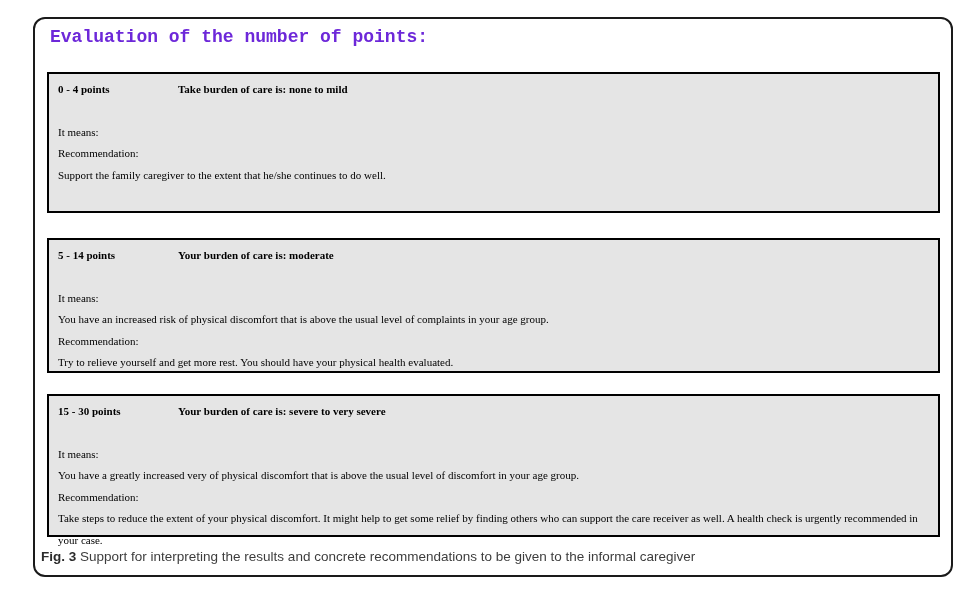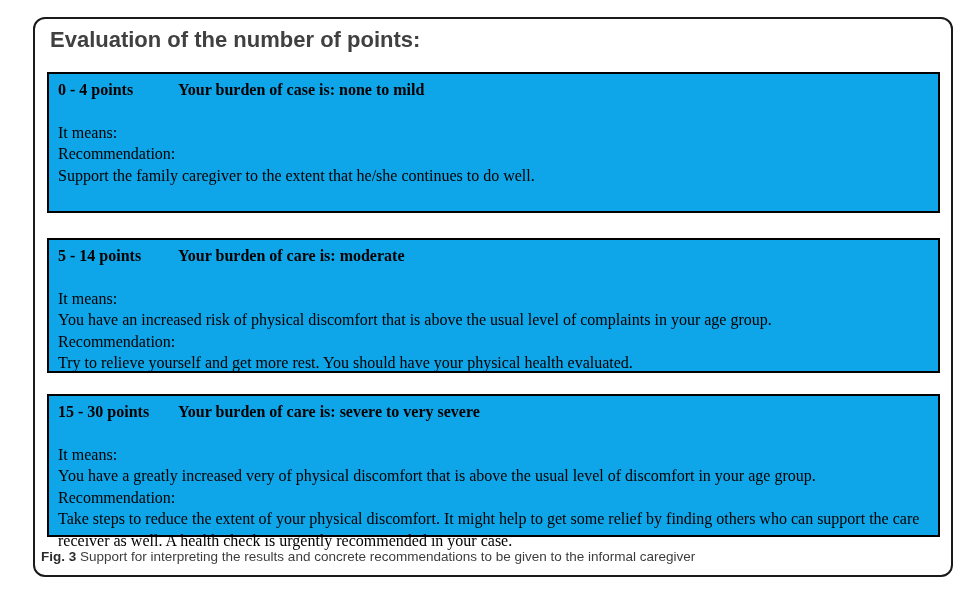--- a/index.html
+++ b/index.html
@@ -20,35 +20,35 @@
     height: 560px;
     border: 2px solid #1a1a1a;
     border-radius: 12px;
     background: #ffffff;
     box-sizing: border-box;
   }
   .figure-title {
     position: absolute;
     left: 50px;
     top: 27px;
-    font-family: Liberation Sans, sans-serif;
+    font-family: Liberation Mono, monospace;
     font-weight: bold;
-    font-size: 22px;
-    color: #404040;
+    font-size: 18px;
+    color: #6d28d9;
     white-space: nowrap;
   }
   .score-box {
     position: absolute;
     left: 47px;
     width: 893px;
     border: 2px solid #000000;
     box-sizing: border-box;
-    background: #0ea5e9;
+    background: #e5e5e5;
     padding: 5px 9px 8px 9px;
-    font-size: 16px;
+    font-size: 11px;
     line-height: 21.5px;
   }
   .score-box.box-1 { top: 72px;  height: 141px; }
   .score-box.box-2 { top: 238px; height: 135px; }
   .score-box.box-3 { top: 394px; height: 143px; }
   .box-header {
     display: flex;
     font-weight: bold;
     margin-bottom: 21px;
   }
@@ -83,21 +83,21 @@
 </head>
 <body>
 
 <div class="figure-frame"></div>
 
 <div class="figure-title">Evaluation of the number of points:</div>
 
 <div class="score-box box-1">
   <div class="box-header">
     <span class="box-points">0 - 4 points</span>
-    <span class="box-burden">Your burden of case is: none to mild</span>
+    <span class="box-burden">Take burden of care is: none to mild</span>
   </div>
   <div class="bold-label">It means:</div>
   <div class="bold-label">Recommendation:</div>
   <div class="body-text">Support the family caregiver to the extent that he/she continues to do well.</div>
 </div>
 
 <div class="score-box box-2">
   <div class="box-header">
     <span class="box-points">5 - 14 points</span>
     <span class="box-burden">Your burden of care is: moderate</span>

